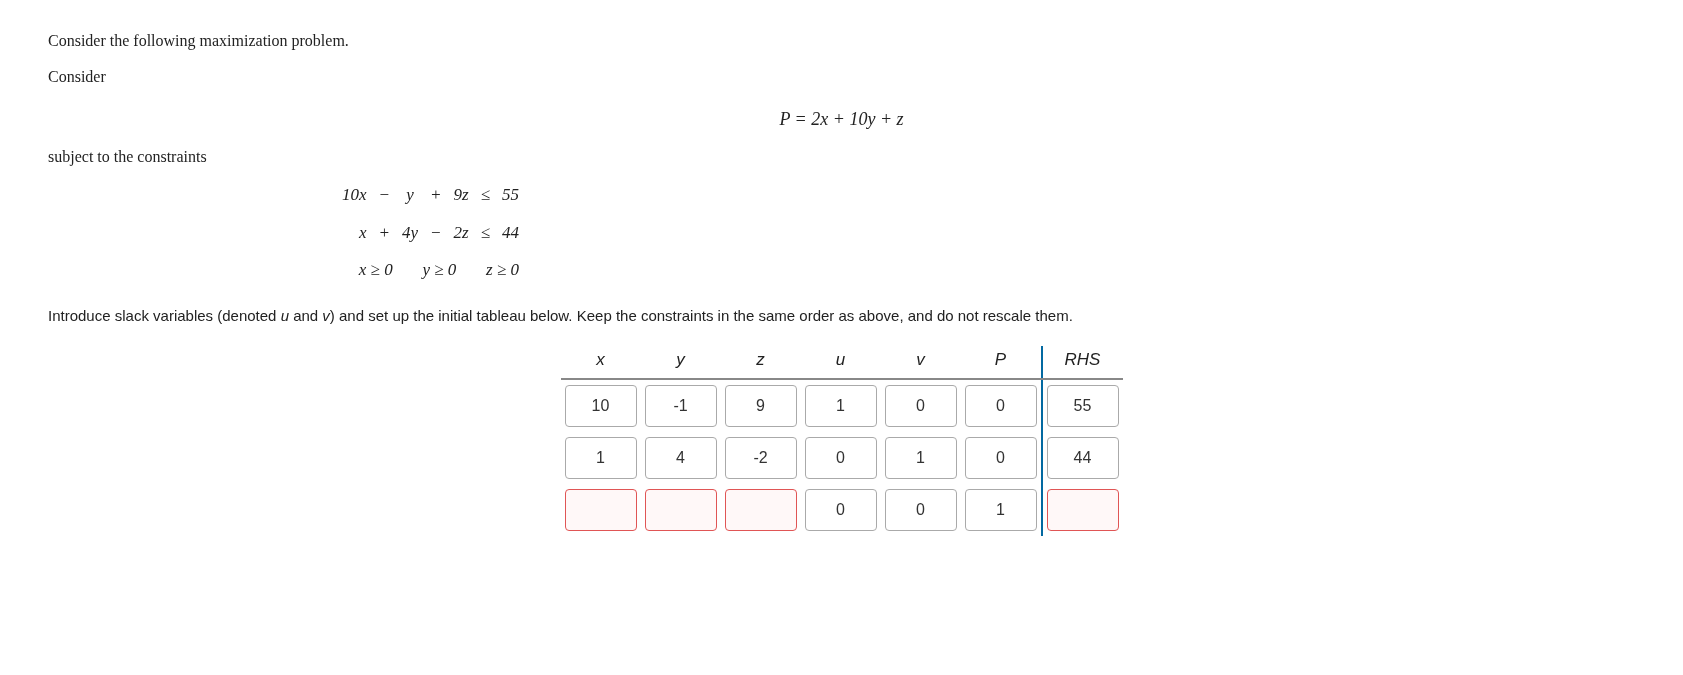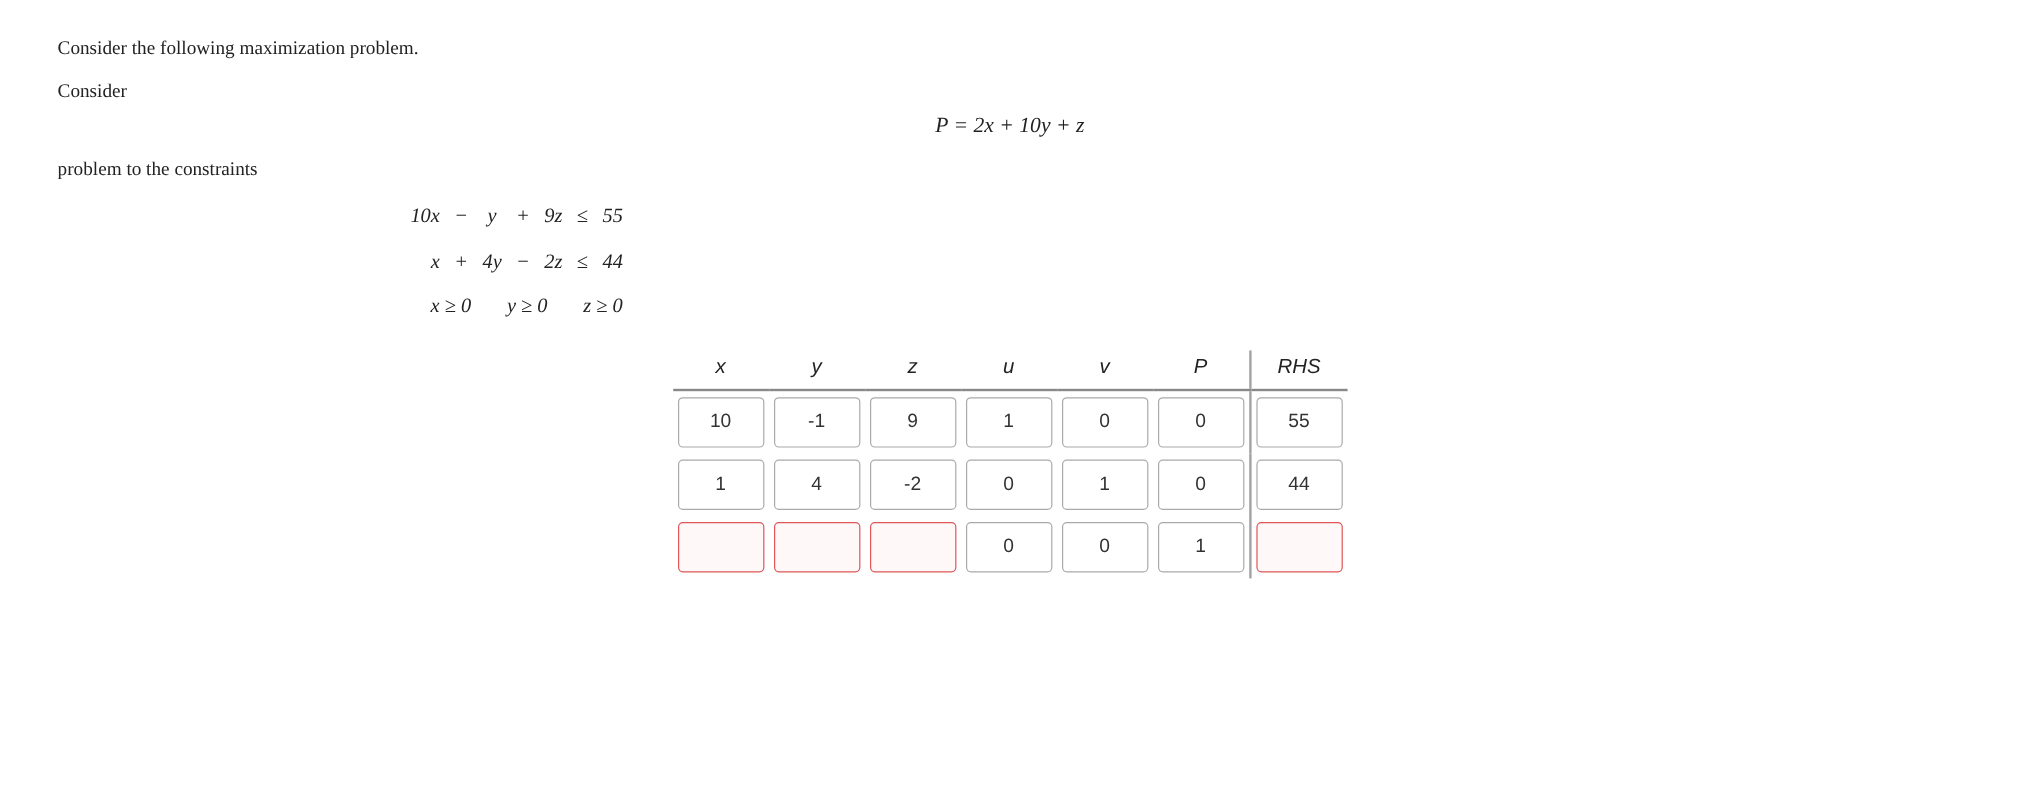--- a/index.html
+++ b/index.html
@@ -26,21 +26,21 @@
     }
     .maximize-label {
       font-size: 16px;
       margin-bottom: 8px;
       color: #222;
     }
     .objective {
       text-align: center;
       font-style: italic;
       font-size: 18px;
-      margin: 8px 0 18px 0;
+      margin: 23px 0 18px 0;
       color: #222;
     }
     .subject-label {
       font-size: 16px;
       margin-bottom: 10px;
       color: #222;
     }
     .constraints-block {
       margin-left: 260px;
       margin-bottom: 18px;
@@ -107,41 +107,41 @@
       color: #333;
       display: flex;
       align-items: center;
       justify-content: center;
     }
     .tableau-cell-input.red-border {
       border: 1.5px solid #e05555;
       background: #fff8f8;
     }
     .col-divider {
-      border-left: 2px solid #a3a3a3;
+      border-left: 2px solid #0369a1;
     }
     .constraints-row td {
       font-style: italic;
       font-size: 17px;
     }
   </style>
 </head>
 <body>
 
 <div class="page">
 
   <p class="intro-text">Consider the following maximization problem.</p>
 
   <p class="maximize-label">Consider</p>
 
   <div class="objective">
     <span><em>P</em> = 2<em>x</em> + 10<em>y</em> + <em>z</em></span>
   </div>
 
-  <p class="subject-label">problem to the constraints</p>
+  <p class="subject-label">subject to the constraints</p>
 
   <div class="constraints-block">
     <table>
       <tbody>
           <tr class="constraints-row">
         <td class="label-td">10<em>x</em></td>
         <td>−</td>
         <td><em>y</em></td>
         <td>+</td>
         <td>9<em>z</em></td>
@@ -159,20 +159,23 @@
       </tr>
       <tr class="constraints-row">
         <td colspan="7" style="text-align:right; padding-left: 20px; font-style: italic;">
           <em>x</em> ≥ 0 &nbsp;&nbsp;&nbsp;&nbsp;&nbsp; <em>y</em> ≥ 0 &nbsp;&nbsp;&nbsp;&nbsp;&nbsp; <em>z</em> ≥ 0
         </td>
       </tr>
     </tbody>
       </table>
   </div>
 
+  <p class="slack-intro">
+    Introduce slack variables (denoted <em>u</em> and <em>v</em>) and set up the initial tableau below. Keep the constraints in the same order as above, and do not rescale them.
+  </p>
 
   <div class="tableau-wrapper">
     <table class="tableau">
       <thead>
         <tr class="tableau-header-row">
           <th><em>x</em></th>
           <th><em>y</em></th>
           <th><em>z</em></th>
           <th><em>u</em></th>
           <th><em>v</em></th>

